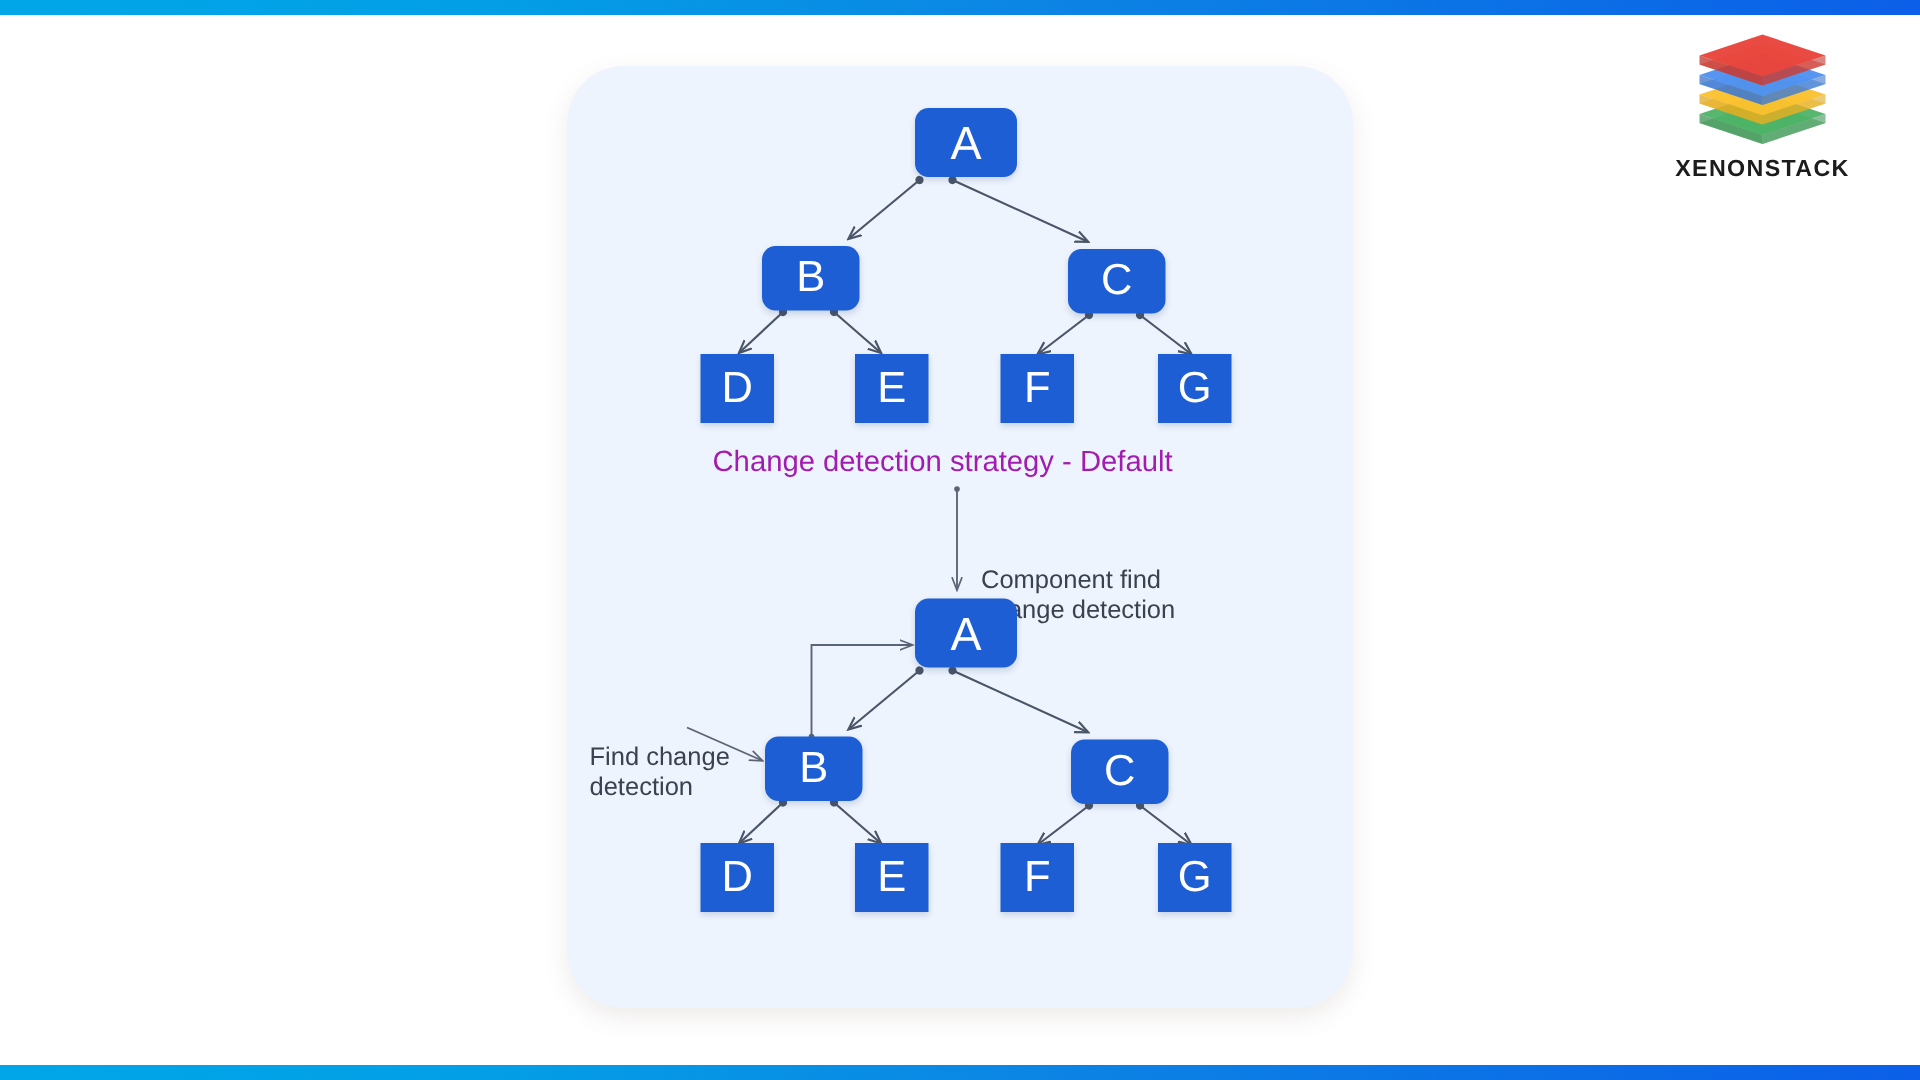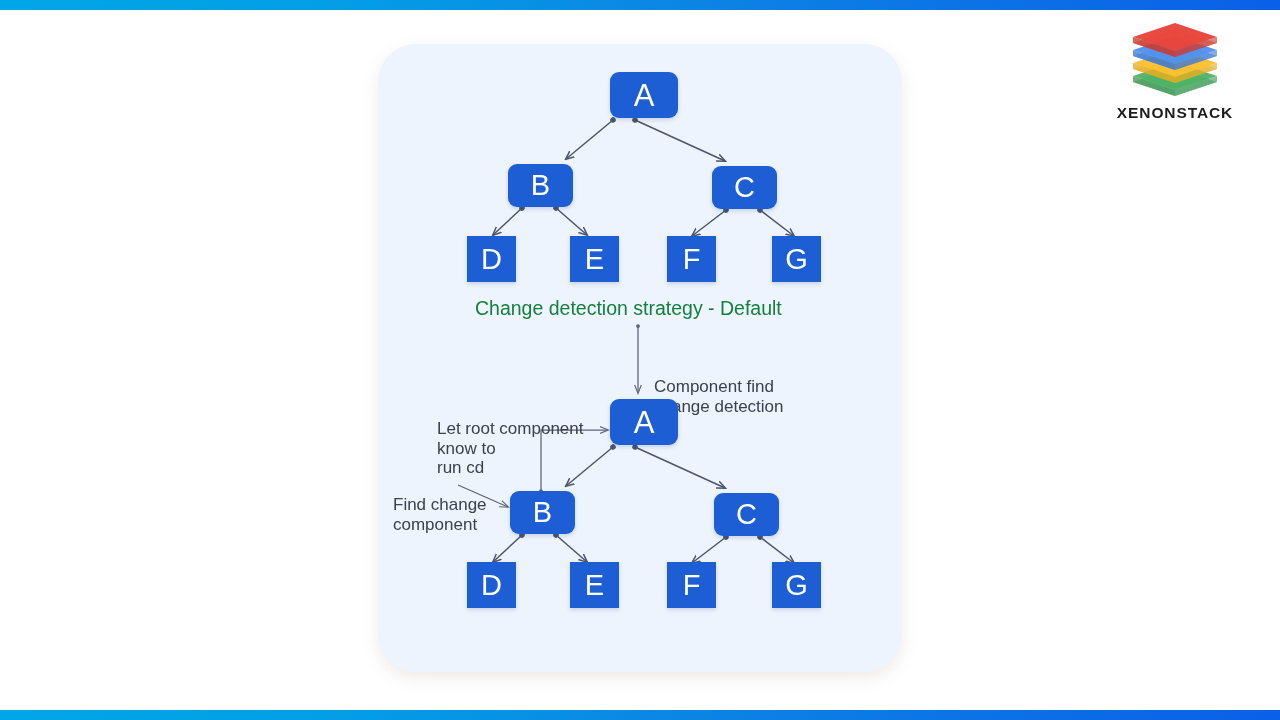--- a/index.html
+++ b/index.html
@@ -45,21 +45,21 @@
     box-shadow:0 2px 4px rgba(30,60,120,0.18);
   }
   .node.rounded{border-radius:9px;}
   .node.square{border-radius:0;}
   .node.lvl1{width:68px;height:46px;font-size:31px;}
   .node.lvl2{width:65px;height:43px;font-size:29px;}
   .node.lvl3{width:49px;height:46px;font-size:29px;}
 
   
   .caption{
-    position:absolute;color:#15803d;font-size:19.5px;
+    position:absolute;color:#a21caf;font-size:19.5px;
     font-family:"Liberation Sans","DejaVu Sans",sans-serif;
     white-space:nowrap;
   }
   .annot{
     position:absolute;color:#39424e;font-size:17px;line-height:1.16;
     font-family:"Liberation Sans","DejaVu Sans",sans-serif;
     white-space:pre-line;
   }
 </style>
 </head>
@@ -150,25 +150,22 @@
   <div class="node rounded lvl2" style="left:334px;top:122px;">C</div>
   <div class="node square lvl3" style="left:89px;top:192px;">D</div>
   <div class="node square lvl3" style="left:192px;top:192px;">E</div>
   <div class="node square lvl3" style="left:289px;top:192px;">F</div>
   <div class="node square lvl3" style="left:394px;top:192px;">G</div>
 
   <div class="caption" style="left:97px;top:253px;">Change detection strategy - Default</div>
 
   <div class="annot" style="left:276px;top:333px;">Component find
 change detection</div>
-  <div class="annot" style="left:59px;top:375px;">Let root component
-know to
-run cd</div>
   <div class="annot" style="left:15px;top:451px;">Find change
-component</div>
+detection</div>
 
   <div class="node rounded lvl1" style="left:232px;top:355px;">A</div>
   <div class="node rounded lvl2" style="left:132px;top:447px;">B</div>
   <div class="node rounded lvl2" style="left:336px;top:449px;">C</div>
   <div class="node square lvl3" style="left:89px;top:518px;">D</div>
   <div class="node square lvl3" style="left:192px;top:518px;">E</div>
   <div class="node square lvl3" style="left:289px;top:518px;">F</div>
   <div class="node square lvl3" style="left:394px;top:518px;">G</div>
 
 

